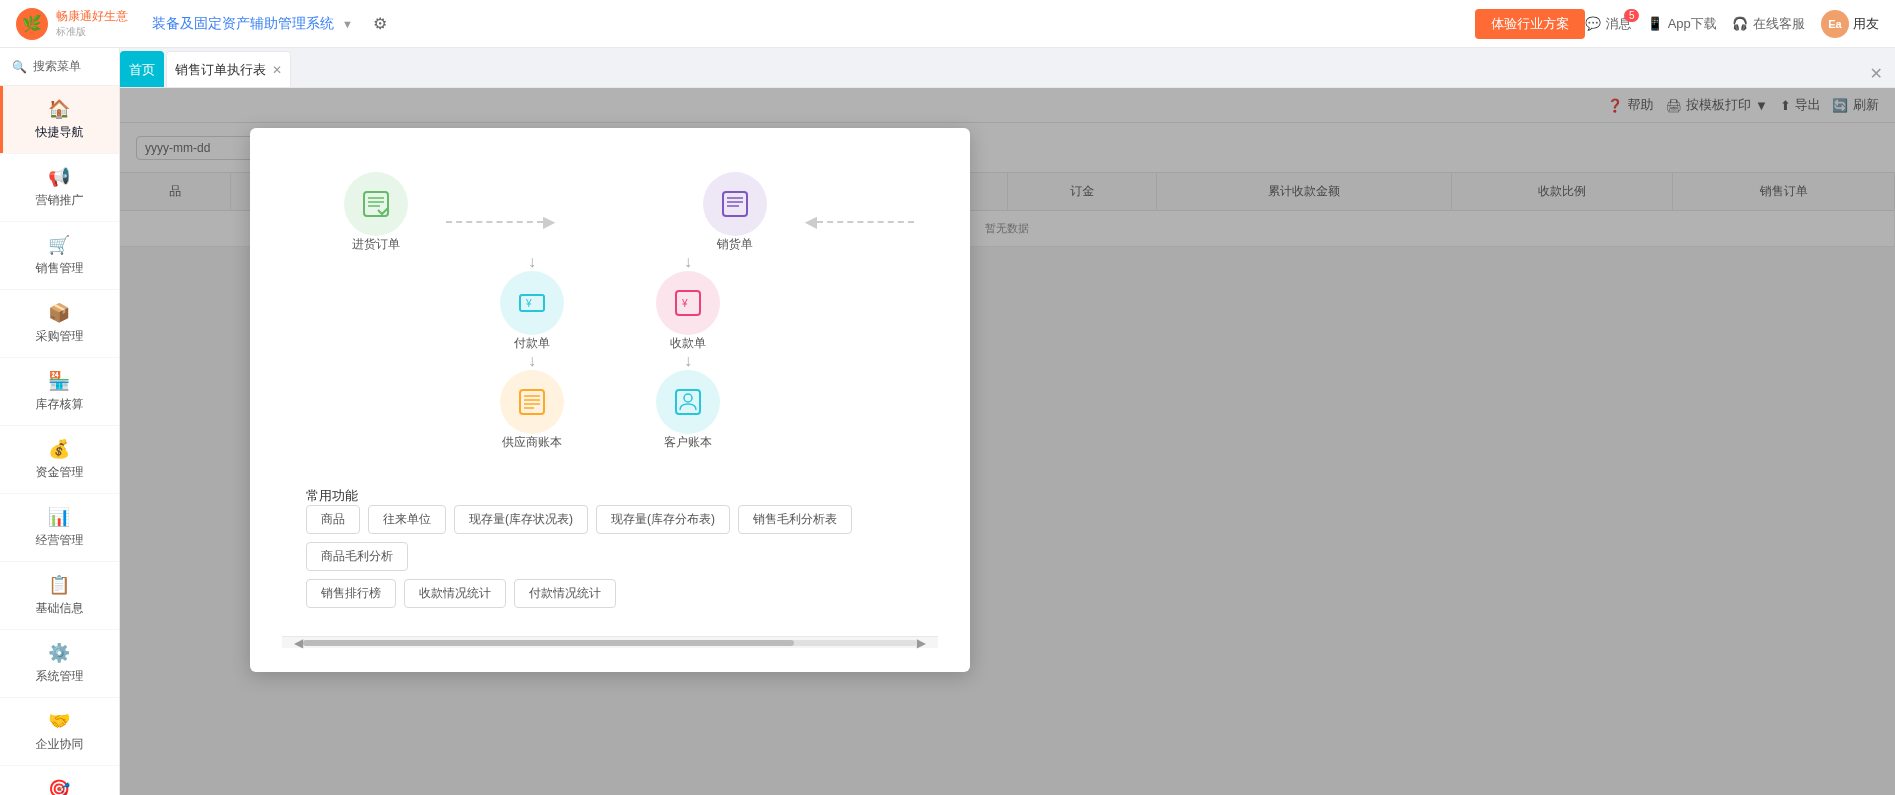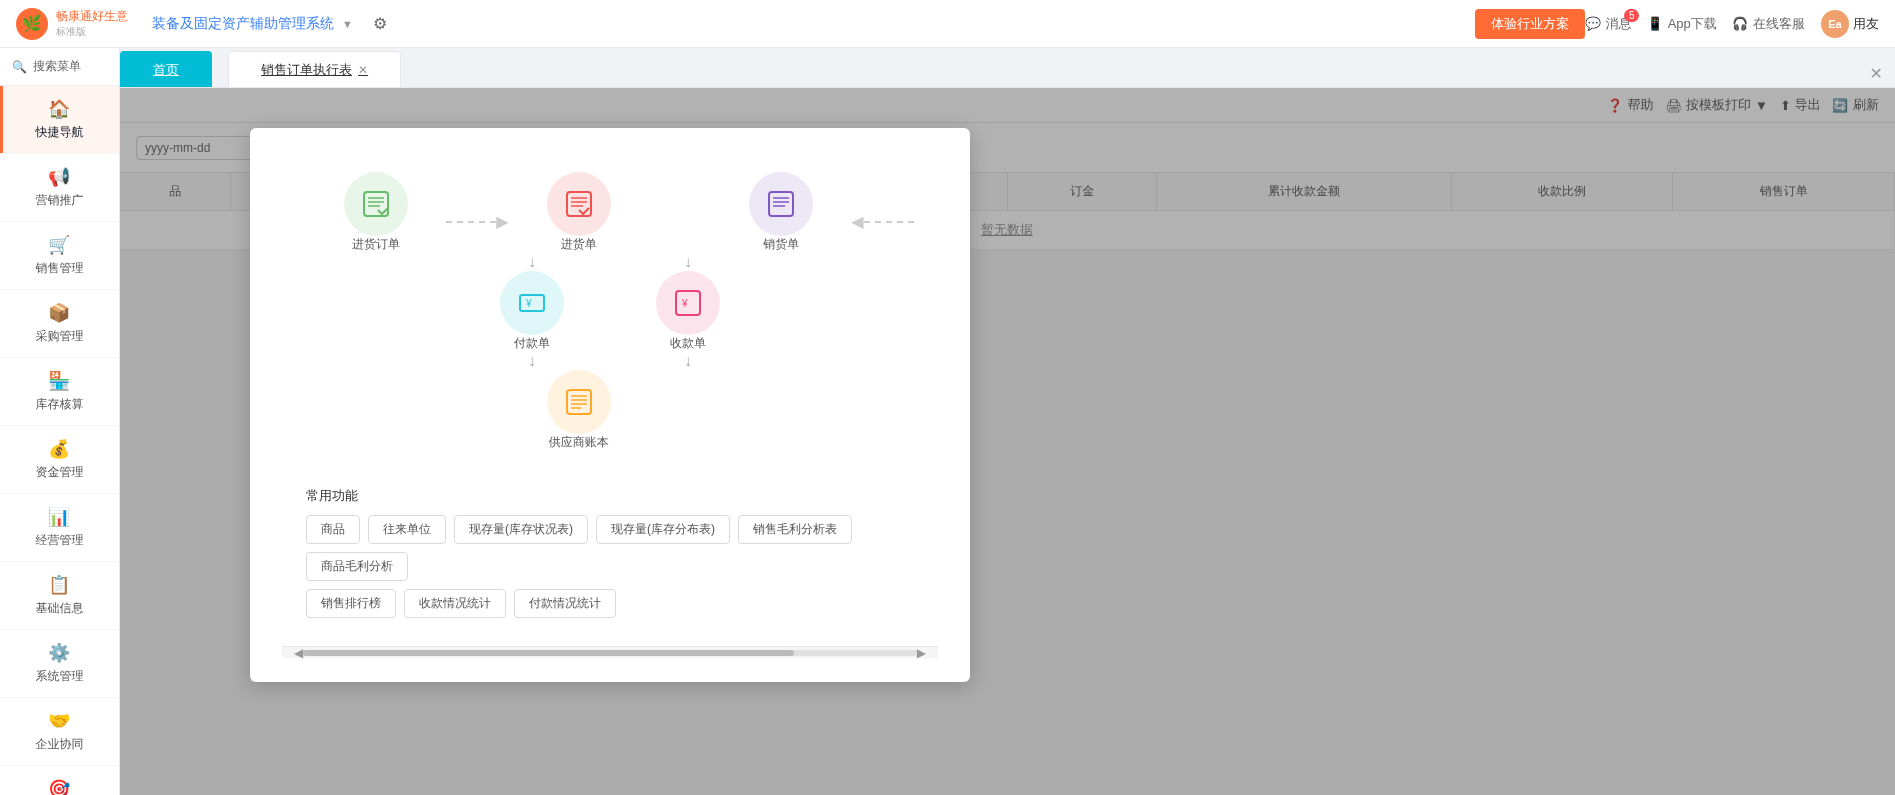--- a/index.html
+++ b/index.html
@@ -186,30 +186,29 @@
       background: #f0f2f5;
       display: flex;
       align-items: flex-end;
       border-bottom: 1px solid #e8e8e8;
     }
     .tab-item {
       height: 36px;
       display: flex;
       align-items: center;
       gap: 6px;
-      padding: 0 32px;
+      padding: 0 8px;
       cursor: pointer;
       font-size: 13px;
       border-radius: 4px 4px 0 0;
       background: #e0e2e5;
       color: #666;
       border: 1px solid #d9d9d9;
       border-bottom: none;
-      margin-right: 16px;
-      text-decoration: underline;
+      margin-right: 2px;
     }
     .tab-item.home {
       background: #00bcd4;
       color: #fff;
       border-color: #00bcd4;
     }
     .tab-item.active {
       background: #fff;
       color: #333;
       border-color: #e8e8e8;
@@ -348,22 +347,21 @@
     .data-table td {
       border-bottom: 1px solid #f0f0f0;
       border-right: 1px solid #f0f0f0;
       padding: 10px 12px;
       text-align: center;
     }
     .no-data {
       text-align: center;
       padding: 60px;
       color: #999;
-      font-size: 13px;
-      text-decoration: underline;
+      font-size: 11px;
     }
 
     
     .overlay {
       position: absolute;
       top: 0;
       left: 0;
       right: 0;
       bottom: 0;
       background: rgba(0,0,0,0.3);
@@ -412,21 +410,20 @@
       align-items: center;
     }
 
     
     .common-functions {
       padding: 0 24px 20px;
     }
     .common-functions-title {
       font-size: 13px;
       color: #333;
-      margin-bottom: 10px;
       font-weight: 500;
     }
     .func-buttons {
       display: flex;
       flex-wrap: wrap;
       gap: 8px;
       margin-bottom: 8px;
     }
     .func-btn {
       border: 1px solid #d9d9d9;
@@ -661,32 +658,20 @@
                     </svg>
                   </div>
                   <div class="flow-label">进货订单</div>
                 </div>
 
                 <div style="flex:1; display:flex; align-items:center; padding-bottom:22px;">
                   <div style="flex:1; border-top:2px dashed #ccc;"></div>
                   <span style="color:#ccc; font-size:16px;">▶</span>
                 </div>
 
-                <div class="flow-col" style="width:140px;">
-                  <div class="flow-circle" style="background:#fce4e4;">
-                    <svg width="32" height="32" viewBox="0 0 32 32">
-                      <rect x="4" y="4" width="24" height="24" rx="3" fill="none" stroke="#ef5350" stroke-width="2"></rect>
-                      <line x1="8" y1="10" x2="24" y2="10" stroke="#ef5350" stroke-width="1.5"></line>
-                      <line x1="8" y1="14" x2="24" y2="14" stroke="#ef5350" stroke-width="1.5"></line>
-                      <line x1="8" y1="18" x2="20" y2="18" stroke="#ef5350" stroke-width="1.5"></line>
-                      <polyline points="16,22 20,26 26,20" stroke="#ef5350" stroke-width="2" fill="none"></polyline>
-                    </svg>
-                  </div>
-                  <div class="flow-label">进货单</div>
-                </div>
 
                 <div style="flex:1;"></div>
 
                 <div class="flow-col" style="width:140px;">
                   <div class="flow-circle" style="background:#ede7f6;">
                     <svg width="32" height="32" viewBox="0 0 32 32">
                       <rect x="4" y="4" width="24" height="24" rx="3" fill="none" stroke="#7e57c2" stroke-width="2"></rect>
                       <line x1="8" y1="10" x2="24" y2="10" stroke="#7e57c2" stroke-width="1.5"></line>
                       <line x1="8" y1="14" x2="24" y2="14" stroke="#7e57c2" stroke-width="1.5"></line>
                       <line x1="8" y1="18" x2="20" y2="18" stroke="#7e57c2" stroke-width="1.5"></line>
@@ -761,20 +746,30 @@
                       <line x1="8" y1="10" x2="24" y2="10" stroke="#ffa726" stroke-width="1.5"></line>
                       <line x1="8" y1="14" x2="24" y2="14" stroke="#ffa726" stroke-width="1.5"></line>
                       <line x1="8" y1="18" x2="24" y2="18" stroke="#ffa726" stroke-width="1.5"></line>
                       <line x1="8" y1="22" x2="18" y2="22" stroke="#ffa726" stroke-width="1.5"></line>
                     </svg>
                   </div>
                   <div class="flow-label">供应商账本</div>
                 </div>
                 <div style="flex:1;"></div>
 
+                <div class="flow-col" style="width:140px;">
+                  <div class="flow-circle" style="background:#e0f7fa;">
+                    <svg width="32" height="32" viewBox="0 0 32 32">
+                      <rect x="4" y="4" width="24" height="24" rx="3" fill="none" stroke="#26c6da" stroke-width="2"></rect>
+                      <circle cx="16" cy="12" r="4" fill="none" stroke="#26c6da" stroke-width="1.5"></circle>
+                      <path d="M8 24 Q8 18 16 18 Q24 18 24 24" fill="none" stroke="#26c6da" stroke-width="1.5"></path>
+                    </svg>
+                  </div>
+                  <div class="flow-label">客户账本</div>
+                </div>
                 <div style="flex:1;"></div>
                 <div style="width:140px;"></div>
               </div>
             </div>
 
             <div class="common-functions">
               <div class="common-functions-title">常用功能</div>
               <div class="func-buttons">
                 <button class="func-btn">商品</button>
                 <button class="func-btn">往来单位</button>

